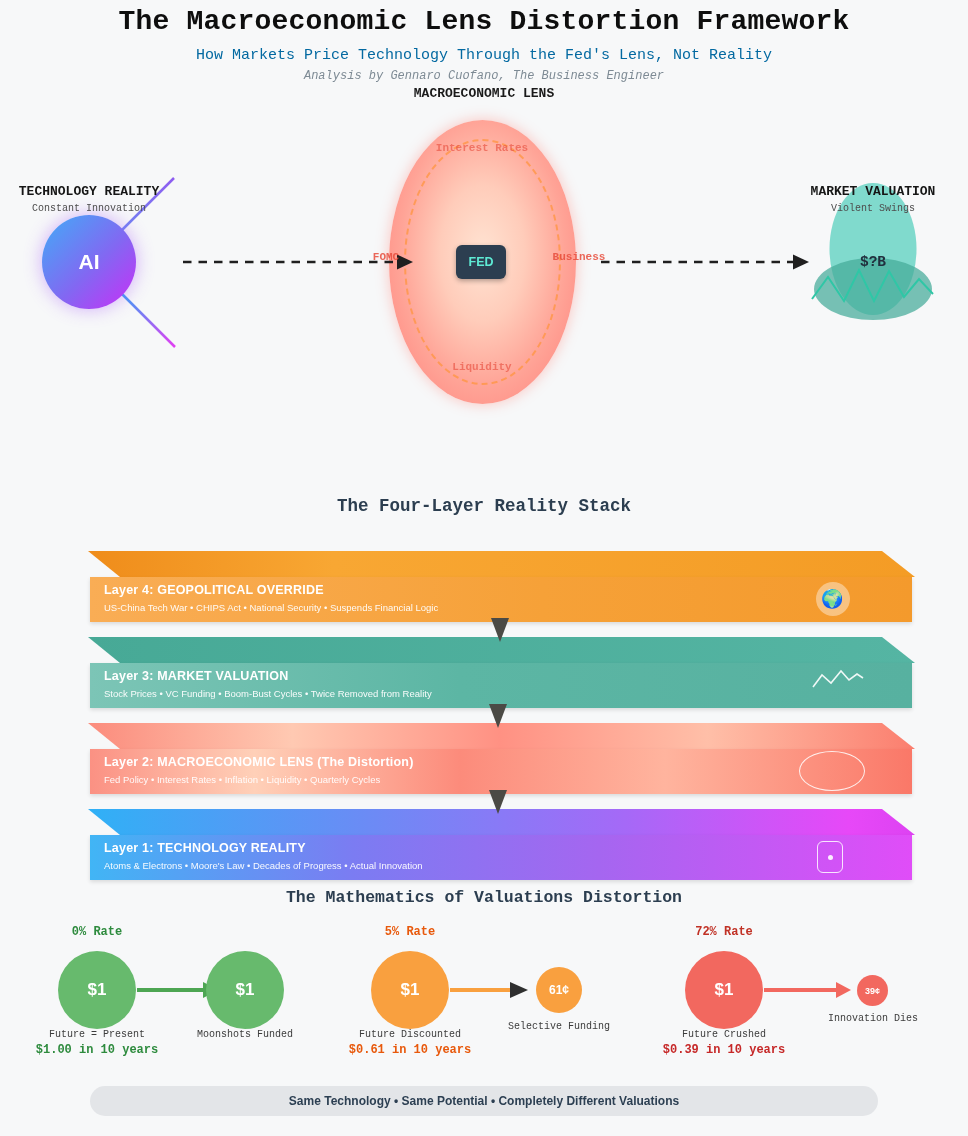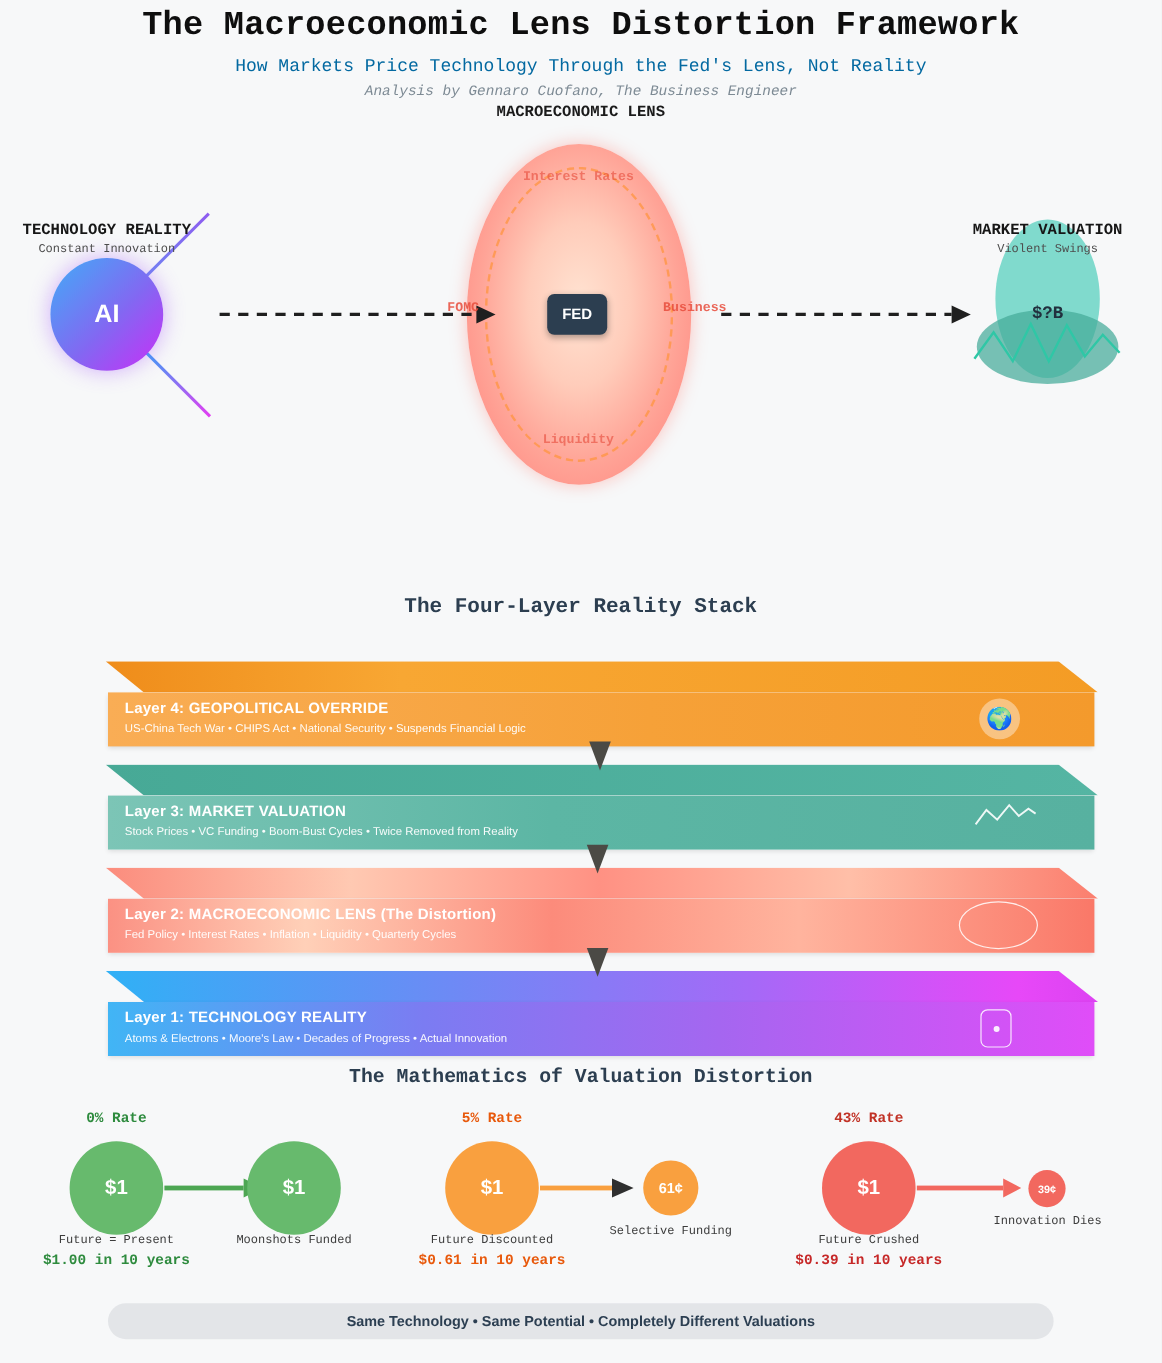--- a/index.html
+++ b/index.html
@@ -19,21 +19,21 @@
   .lens-ellipse{left:389px;top:120px;width:187px;height:284px;border-radius:50%;z-index:1;
     background:radial-gradient(ellipse at 50% 47%, #ffe3d2 0%, #ffccba 32%, #ffa497 62%, #ff8d84 84%, #fb8079 100%);
     box-shadow:0 0 14px rgba(255,130,120,.45);}
   .lens-dashed{left:404px;top:139px;width:153px;height:242px;border:2px dashed rgba(255,150,70,.8);border-radius:50%;z-index:2;}
   .lens-label{z-index:3;font-size:11px;font-weight:bold;color:rgba(231,76,60,.62);}
   .ll-top{left:392px;top:142px;width:180px;}
   .ll-left{left:346px;top:251px;width:80px;color:rgba(231,76,60,.85);}
   .ll-right{left:539px;top:251px;width:80px;color:rgba(231,76,60,.85);}
   .ll-bottom{left:422px;top:361px;width:120px;}
   .fed-box{left:456px;top:245px;width:50px;height:34px;background:#2c3e50;border-radius:6px;z-index:4;
-    display:flex;align-items:center;justify-content:center;color:#ffffff;font-size:12.5px;font-weight:bold;
+    display:flex;align-items:center;justify-content:center;color:#5eead4;font-size:12.5px;font-weight:bold;
     box-shadow:0 2px 5px rgba(0,0,0,.3);}
 
   .tech-title{left:0;top:184px;width:178px;font-size:13px;font-weight:bold;color:#161616;z-index:3;}
   .tech-sub{left:0;top:203px;width:178px;font-size:10px;color:#4d4d4d;z-index:3;}
   .ai-circle{left:42px;top:215px;width:94px;height:94px;border-radius:50%;z-index:2;
     background:linear-gradient(135deg,#41acf7 0%,#8268f2 55%,#c92ef7 100%);
     box-shadow:0 0 18px rgba(160,80,250,.45);
     display:flex;align-items:center;justify-content:center;color:#fff;font-size:21px;font-weight:bold;}
 
   .mkt-title{left:783px;top:184px;width:180px;font-size:13px;font-weight:bold;color:#161616;z-index:3;}
@@ -184,41 +184,41 @@
 
   <div class="abs ltop l1t"></div>
   <div class="abs lfront l1f">
     <div class="ltitle">Layer 1: TECHNOLOGY REALITY</div>
     <div class="lsub">Atoms &amp; Electrons • Moore's Law • Decades of Progress • Actual Innovation</div>
     <div class="chip-icon">
         <div class="chip-dot"></div>
       </div>
   </div>
 
-  <div class="abs ctr math-heading">The Mathematics of Valuation Distortion</div>
+  <div class="abs ctr math-heading">The Mathematics of Valuations Distortion</div>
 
   <div class="abs ctr rate-label s1-rate">0% Rate</div>
   <div class="abs coin coin-big s1-c1">$1</div>
   <div class="abs arrow-line s1-line"></div>
   <div class="abs arrow-head s1-head"></div>
   <div class="abs coin coin-big s1-c2">$1</div>
   <div class="abs ctr caption s1-cap">Future = Present</div>
   <div class="abs ctr value-line s1-val">$1.00 in 10 years</div>
   <div class="abs ctr outcome s1-out">Moonshots Funded</div>
 
   <div class="abs ctr rate-label s2-rate">5% Rate</div>
   <div class="abs coin coin-big s2-c1">$1</div>
   <div class="abs arrow-line s2-line"></div>
   <div class="abs arrow-head s2-head"></div>
   <div class="abs coin s2-c2">61¢</div>
   <div class="abs ctr caption s2-cap">Future Discounted</div>
   <div class="abs ctr value-line s2-val">$0.61 in 10 years</div>
   <div class="abs ctr outcome s2-out">Selective Funding</div>
 
-  <div class="abs ctr rate-label s3-rate">43% Rate</div>
+  <div class="abs ctr rate-label s3-rate">72% Rate</div>
   <div class="abs coin coin-big s3-c1">$1</div>
   <div class="abs arrow-line s3-line"></div>
   <div class="abs arrow-head s3-head"></div>
   <div class="abs coin s3-c2">39¢</div>
   <div class="abs ctr caption s3-cap">Future Crushed</div>
   <div class="abs ctr value-line s3-val">$0.39 in 10 years</div>
   <div class="abs ctr outcome s3-out">Innovation Dies</div>
 
   <div class="abs footer-pill">Same Technology • Same Potential • Completely Different Valuations</div>
 

